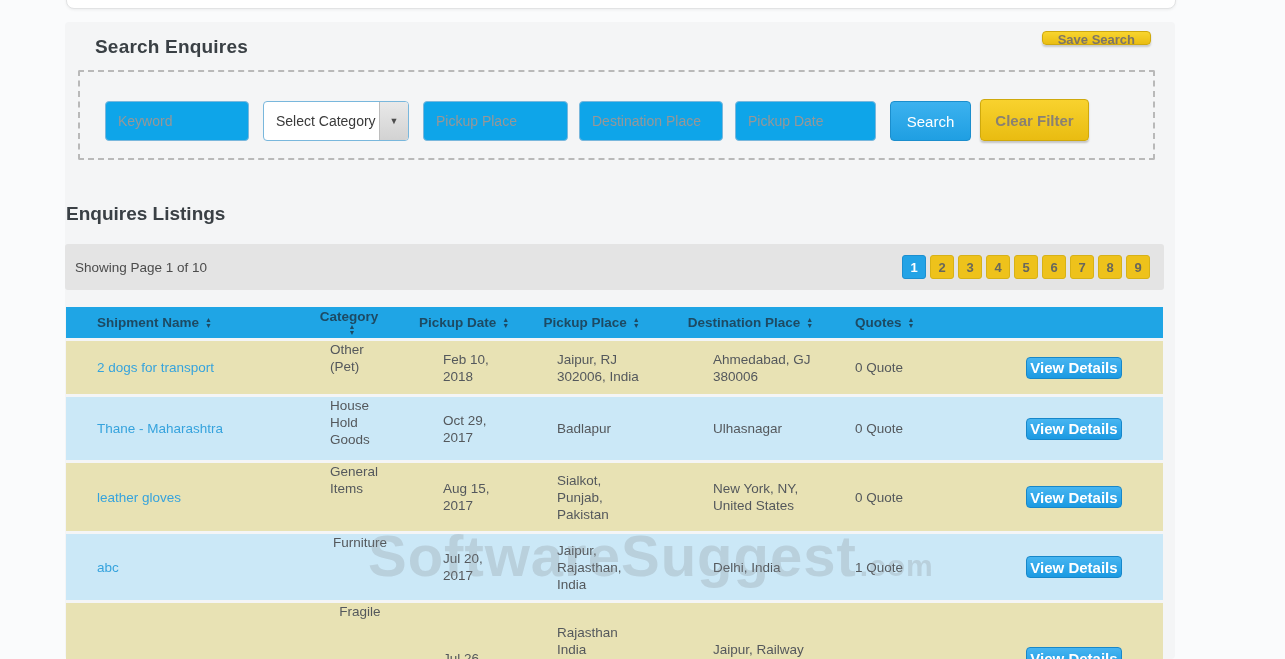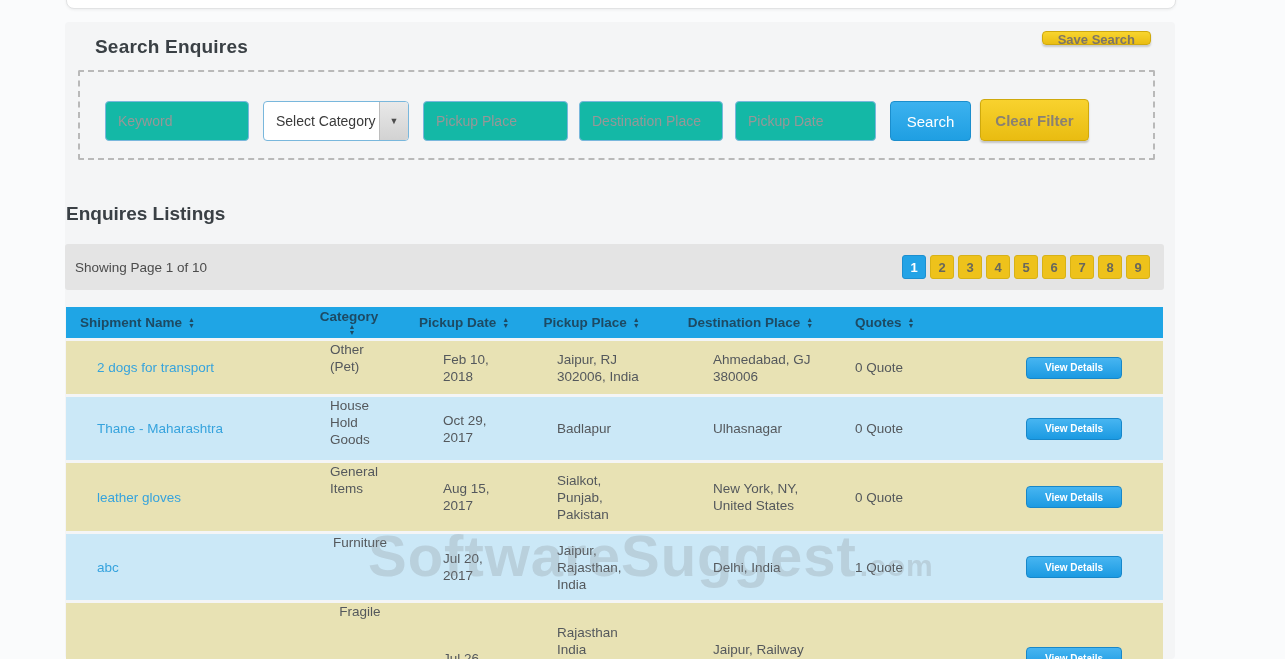--- a/index.html
+++ b/index.html
@@ -15,21 +15,21 @@
   .search-title { position:absolute; left:30px; top:14px; font-size:19px; font-weight:700;
                   color:#3a4045; letter-spacing:.2px; }
   .save-btn { position:absolute; right:24px; top:9px; height:14px; padding:0 15px;
               background:linear-gradient(#f8d52f,#eabd12); border:1px solid #cfa90d;
               border-radius:4px; color:#7d7566; font-weight:700; font-size:13px;
               box-shadow:0 2px 2px rgba(0,0,0,.18); cursor:pointer;
               font-family:"Liberation Sans",sans-serif; }
   .dashed-box { position:absolute; left:13px; top:48px; width:1077px; height:90px;
                 border:2px dashed #b9b9b9; border-radius:2px; }
   .inp { position:absolute; top:29px; height:40px; border:1px solid #79b7dc; border-radius:4px;
-         background:#14b8a6; padding:0 12px; font-size:14px; color:#333;
+         background:#0ea5e9; padding:0 12px; font-size:14px; color:#333;
          font-family:"Liberation Sans",sans-serif; }
   .inp::placeholder { color:#979797; opacity:1; }
   .f-kw { left:25px;  width:144px; }
   .f-pp { left:343px; width:145px; }
   .f-dp { left:499px; width:144px; }
   .f-pd { left:655px; width:141px; }
   .select { position:absolute; left:183px; top:29px; width:146px; height:40px;
             border:1px solid #79b7dc; border-radius:4px; background:#fff;
             display:flex; align-items:center; cursor:pointer; overflow:hidden; }
   .select-val { flex:1; padding-left:12px; font-size:14px; color:#3a3a3a; }
@@ -59,21 +59,21 @@
               font-family:"Liberation Sans",sans-serif; padding:0; }
   .page-btn.active { background:#23a3e6; border-color:#1c8fd0; color:#fff; }
 
   
   .table { position:absolute; left:1px; top:285px; width:1097px; }
   .t-row, .t-head { display:flex; width:100%; }
   .t-head { background:#1fa5e5; height:31px; color:#1d4a63; font-size:13.5px; font-weight:700; }
   .h-cell, .cell { display:flex; align-items:center; }
   .c1 { width:224px; } .c2 { width:118px;flex-direction:column; } .c3 { width:112px; } .c4 { width:143px; }
   .c5 { width:175px; } .c6 { width:147px; } .c7 { width:178px; justify-content:center; }
-  .h-cell.c1 { padding-left:14px; }
+  .h-cell.c1 { padding-left:31px; }
   .h-cell.c2, .h-cell.c3, .h-cell.c4, .h-cell.c5 { justify-content:center; }
   .h-cell.c6 { padding-left:17px; }
   .sort-icon { display:inline-flex; flex-direction:column; margin-left:6px; line-height:0; }
   .sort-icon::before { content:"▲"; font-size:7px; line-height:6px; }
   .sort-icon::after  { content:"▼"; font-size:7px; line-height:6px; }
   .t-row { margin-top:3px; font-size:13.5px; color:#54585c; line-height:17px; }
   .t-row:nth-child(odd)  { background:#e8e2b4; }
   .t-row:nth-child(even) { background:#cbe8f7; }
   .t-row:nth-child(1) { min-height:53px; }
   .t-row:nth-child(2) { min-height:63px; }
@@ -81,21 +81,21 @@
   .t-row:nth-child(4) { min-height:66px; }
   .t-row:nth-child(5) { min-height:110px; }
   .cell.c1 { padding-left:31px; padding-right:10px; }
   .cell.c2 { padding-left:40px; padding-right:18px; }
   .cell.c3 { padding-left:35px; padding-right:10px; }
   .cell.c4 { padding-left:37px; padding-right:18px; }
   .cell.c5 { padding-left:50px; padding-right:10px; }
   .cell.c6 { padding-left:17px; }
   .ship-link { color:#36a3dd; text-decoration:none; cursor:pointer; }
   .view-btn { width:96px; height:22px; background:linear-gradient(#47b5f1,#1b9ae2);
-              border:1px solid #1787c9; border-radius:4px; color:#fff; font-size:10px;
+              border:1px solid #1787c9; border-radius:4px; color:#fff; font-size:15px;
               font-weight:700; cursor:pointer; font-family:"Liberation Sans",sans-serif; }
 
   .watermark { position:absolute; left:303px; top:500px; z-index:5; pointer-events:none;
                font-weight:700; color:rgba(130,136,140,.25); white-space:nowrap;
                font-size:58px; letter-spacing:1px; }
   .wm-com { font-size:30px; margin-left:3px; }
 </style>
 </head>
 <body>
 

